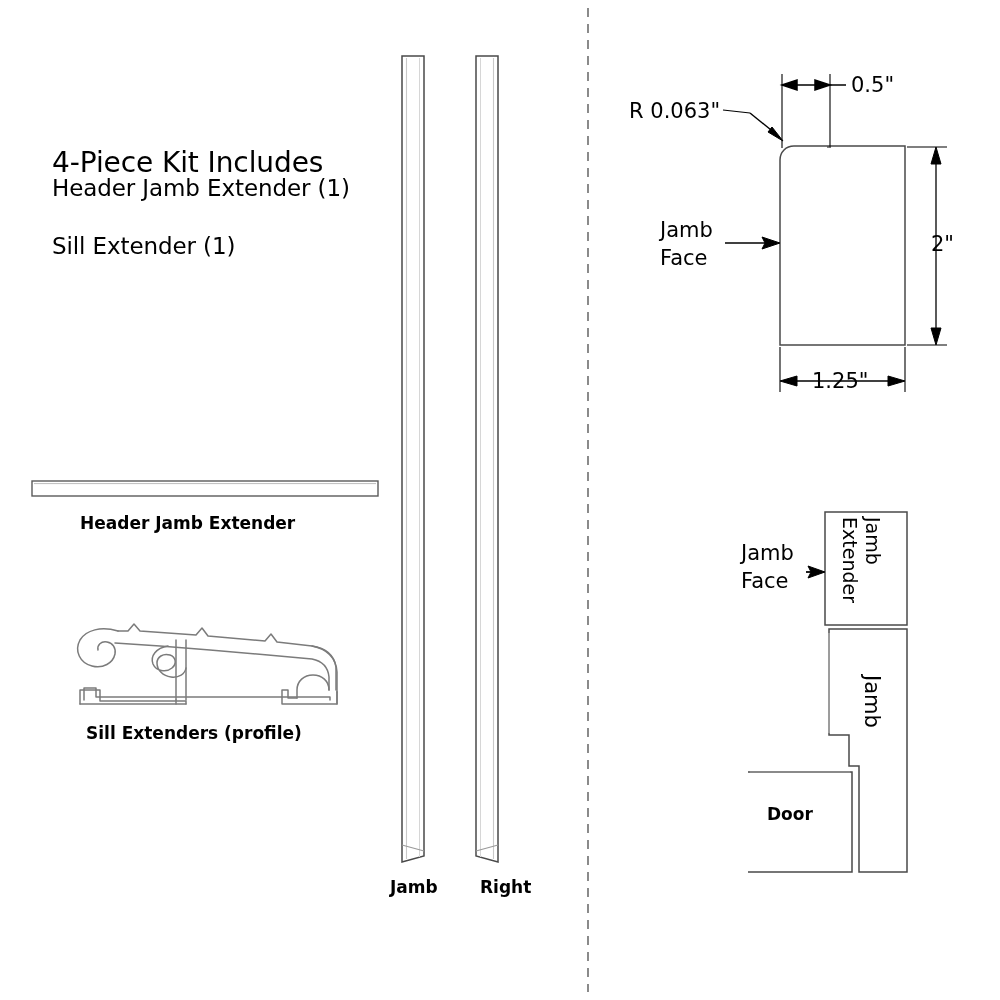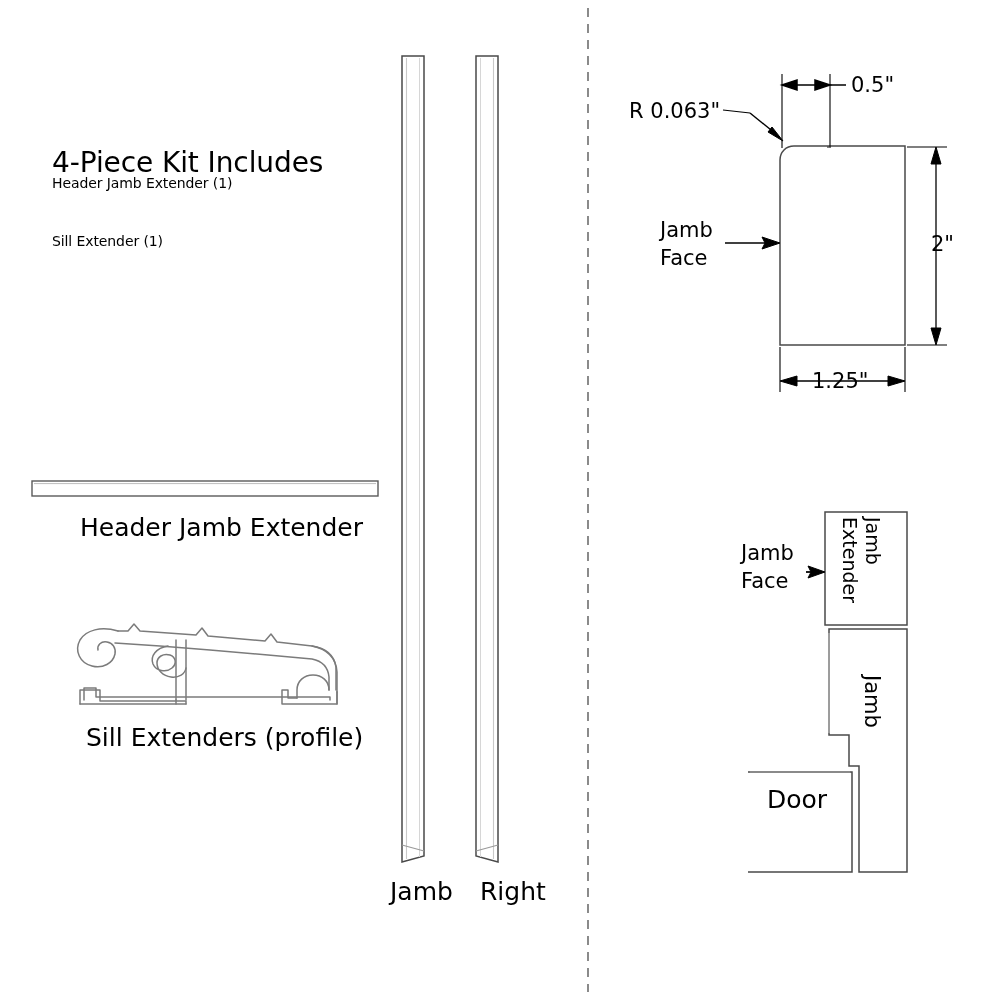--- a/index.html
+++ b/index.html
@@ -29,26 +29,27 @@
     white-space: pre;
     color: #000;
     line-height: 1.18;
   }
   .kit-title {
     font-weight: normal;
     font-size: 28px;
     letter-spacing: -0.1px;
   }
   .kit-line {
-    font-size: 14px;
+    font-size: 23px;
     letter-spacing: -0.1px;
     text-align: right;
   }
   .part-label {
-    font-size: 25px;
+    font-size: 17px;
+    font-weight: bold;
   }
   .dim-label {
     font-size: 21px;
   }
   .callout-label {
     font-size: 21px;
   }
   .vert-label {
     font-size: 19px;
     transform-origin: 0 0;
@@ -248,15 +249,15 @@
   <div class="txt dim-label" style="left:812px; top:369px;">1.25"</div>
 
   <div class="txt callout-label" style="left:741px; top:541px;">Jamb</div>
   <div class="txt callout-label" style="left:741px; top:569px;">Face</div>
 
   <div class="txt vert-label rot-cw" style="left:884px; top:517px;">Jamb</div>
   <div class="txt vert-label rot-cw" style="left:861px; top:517px;">Extender</div>
 
   <div class="txt vert-label rot-cw" style="left:884px; top:675px; font-size:21px;">Jamb</div>
 
-  <div class="txt part-label" style="left:767px; top:785px;">Door</div>
+  <div class="txt part-label" style="left:767px; top:804px;">Door</div>
 
 </div>
 
 </body></html>

